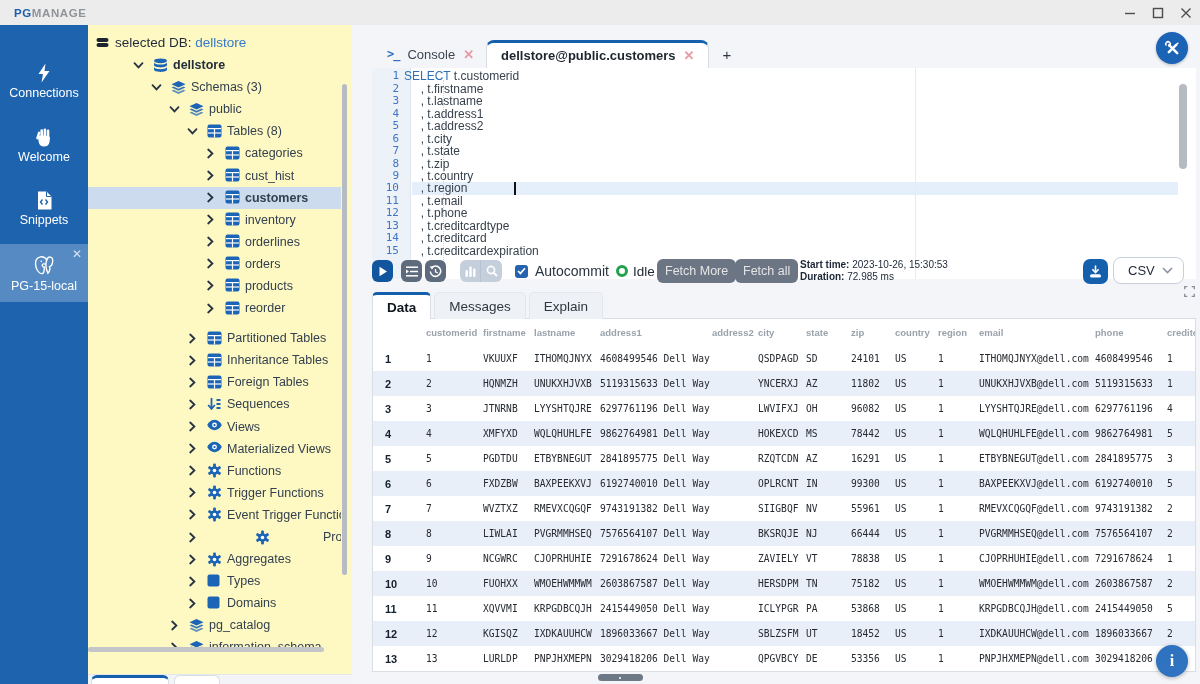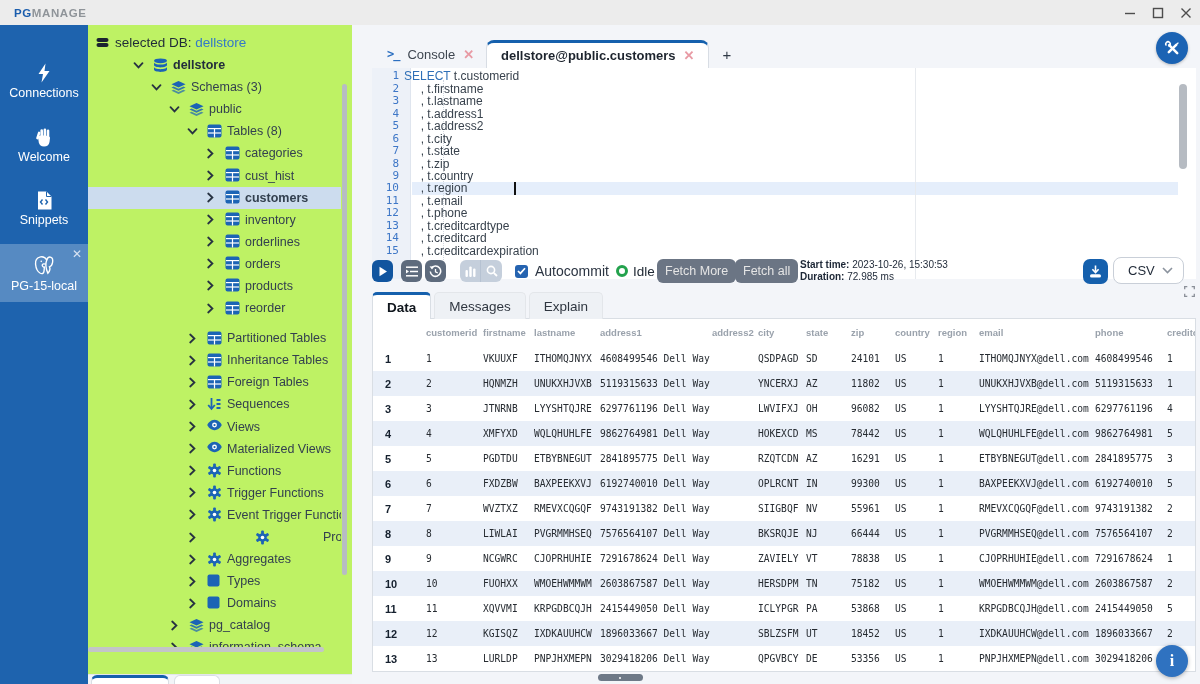--- a/index.html
+++ b/index.html
@@ -16,21 +16,21 @@
   .winbtn { width:28px; height:25px; display:flex; align-items:center; justify-content:center; color:#4d4d4d; }
 
   
   #sidebar { position:absolute; left:0; top:25px; width:88px; height:659px; background:#1e63ae; }
   .side-item { position:absolute; left:0; width:88px; height:58px; display:flex; flex-direction:column; align-items:center; justify-content:center; gap:3px; color:#fff; }
   .side-item .lbl { font-size:12.5px; color:#fff; }
   .side-item.selected { background:rgba(255,255,255,.25); }
   .side-close { position:absolute; right:5px; top:4px; width:12px; height:12px; color:#d7e2f2; font-size:12px; line-height:12px; text-align:center; }
 
   
-  #treepanel { position:absolute; left:88px; top:25px; width:264px; height:659px; background:#bef264;padding-left:48px; }
+  #treepanel { position:absolute; left:88px; top:25px; width:264px; height:659px; background:#fef9c3;padding-left:48px; }
   #tree-header { position:absolute; left:8px; top:8px; height:18px; display:flex; align-items:center; gap:6px; font-size:13.5px; color:#1f2a38; white-space:nowrap; }
   #tree-header a { color:#3379c8; text-decoration:none; }
   #tree-rows { position:absolute; left:0; top:29px; width:253px; height:598px; overflow:hidden; }
   .tree-row { position:relative; height:22.1px; display:flex; align-items:center; white-space:nowrap; font-size:12.5px; color:#33404f; }
   .tree-row.selected { background:#ccdcee;font-weight:bold; }
   .tree-row .chev { width:11px; height:11px; margin-right:9px; flex:none; display:flex; }
   .tree-row .ticon { width:15px; height:15px; margin-right:5px; flex:none; display:flex; }
   .tree-row.bold { font-weight:700; color:#222d3c; }
   #tree-vscroll { position:absolute; left:254px; top:59px; width:5px; height:491px; background:#b7bcc3; border-radius:3px; }
   #tree-hscroll { position:absolute; left:0px; top:622px; width:236px; height:5px; background:#c3c5c9; border-radius:3px; }

